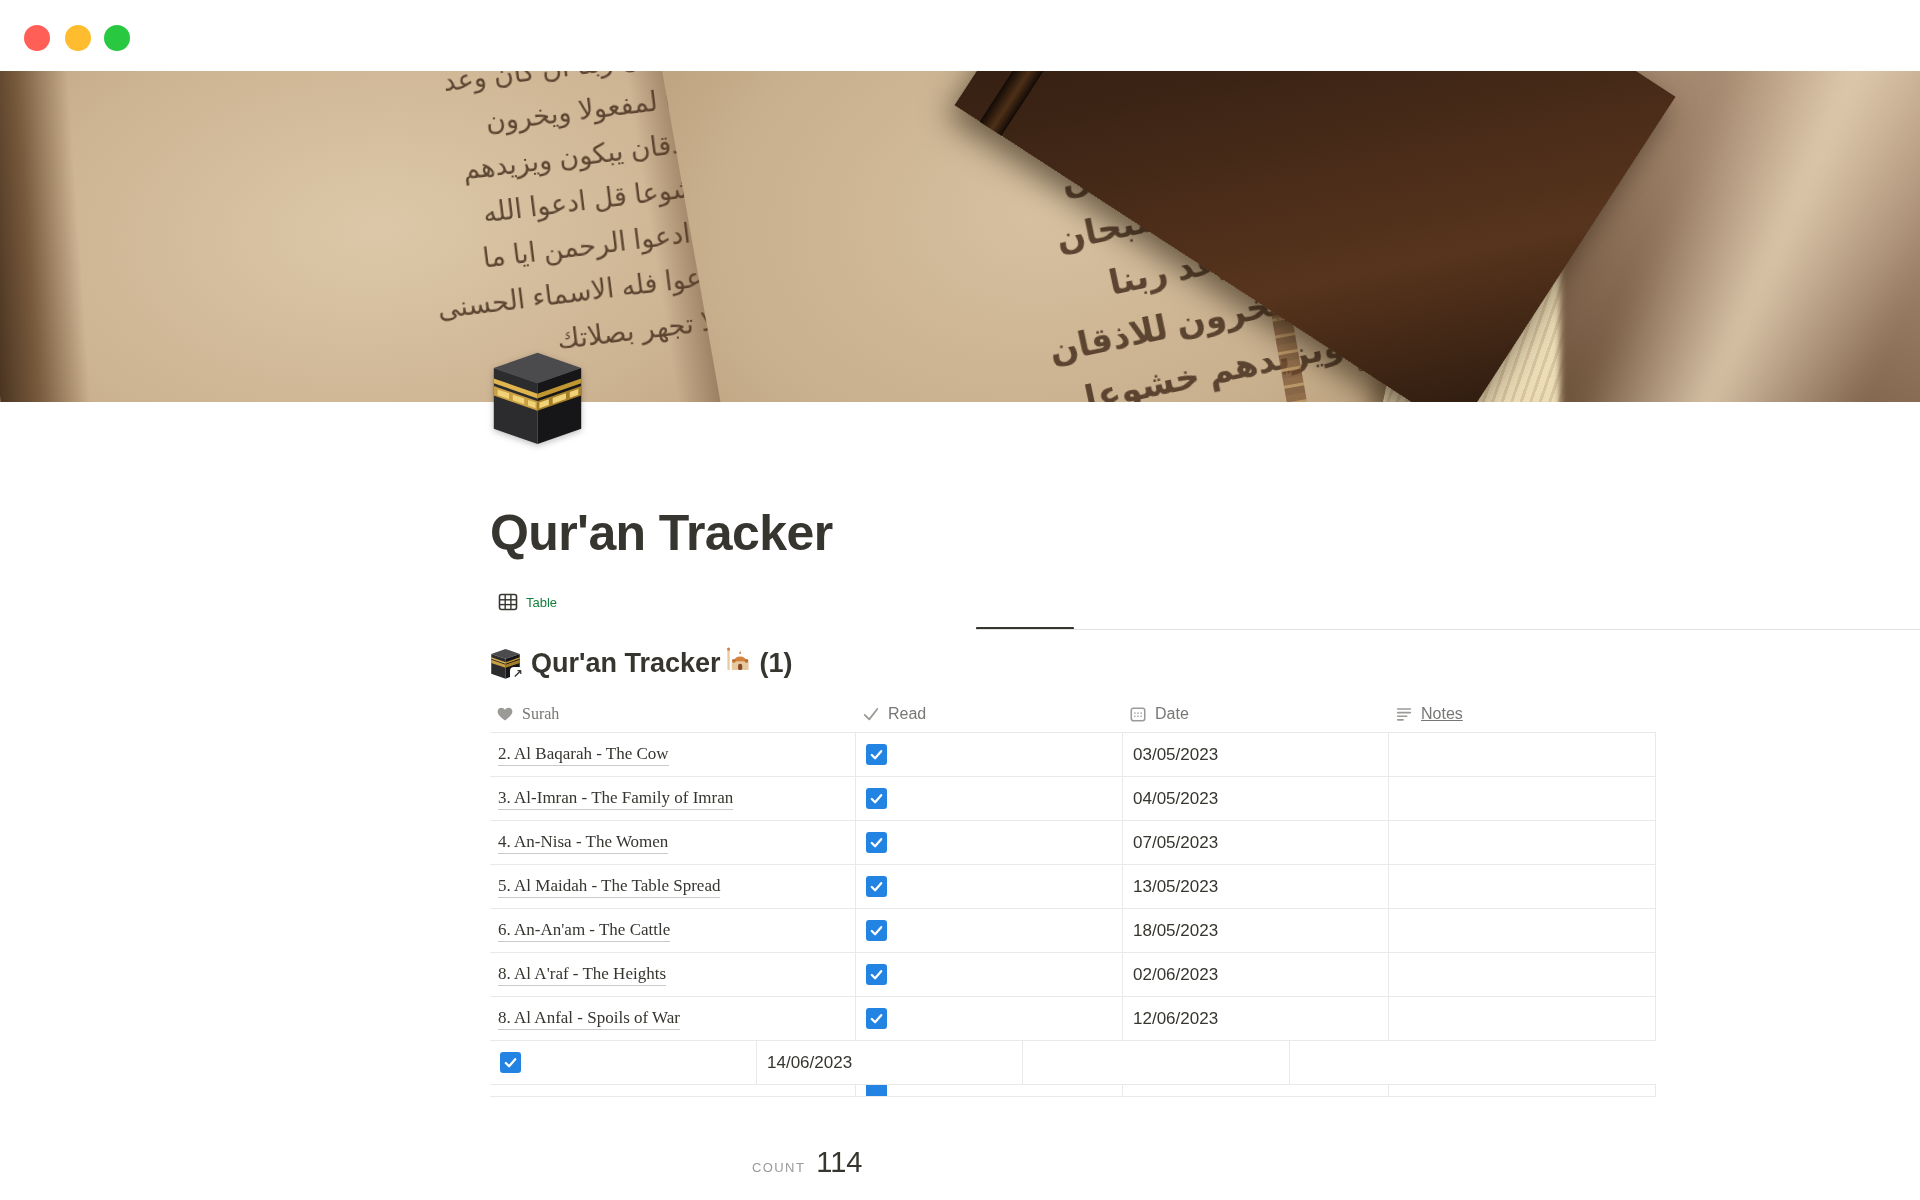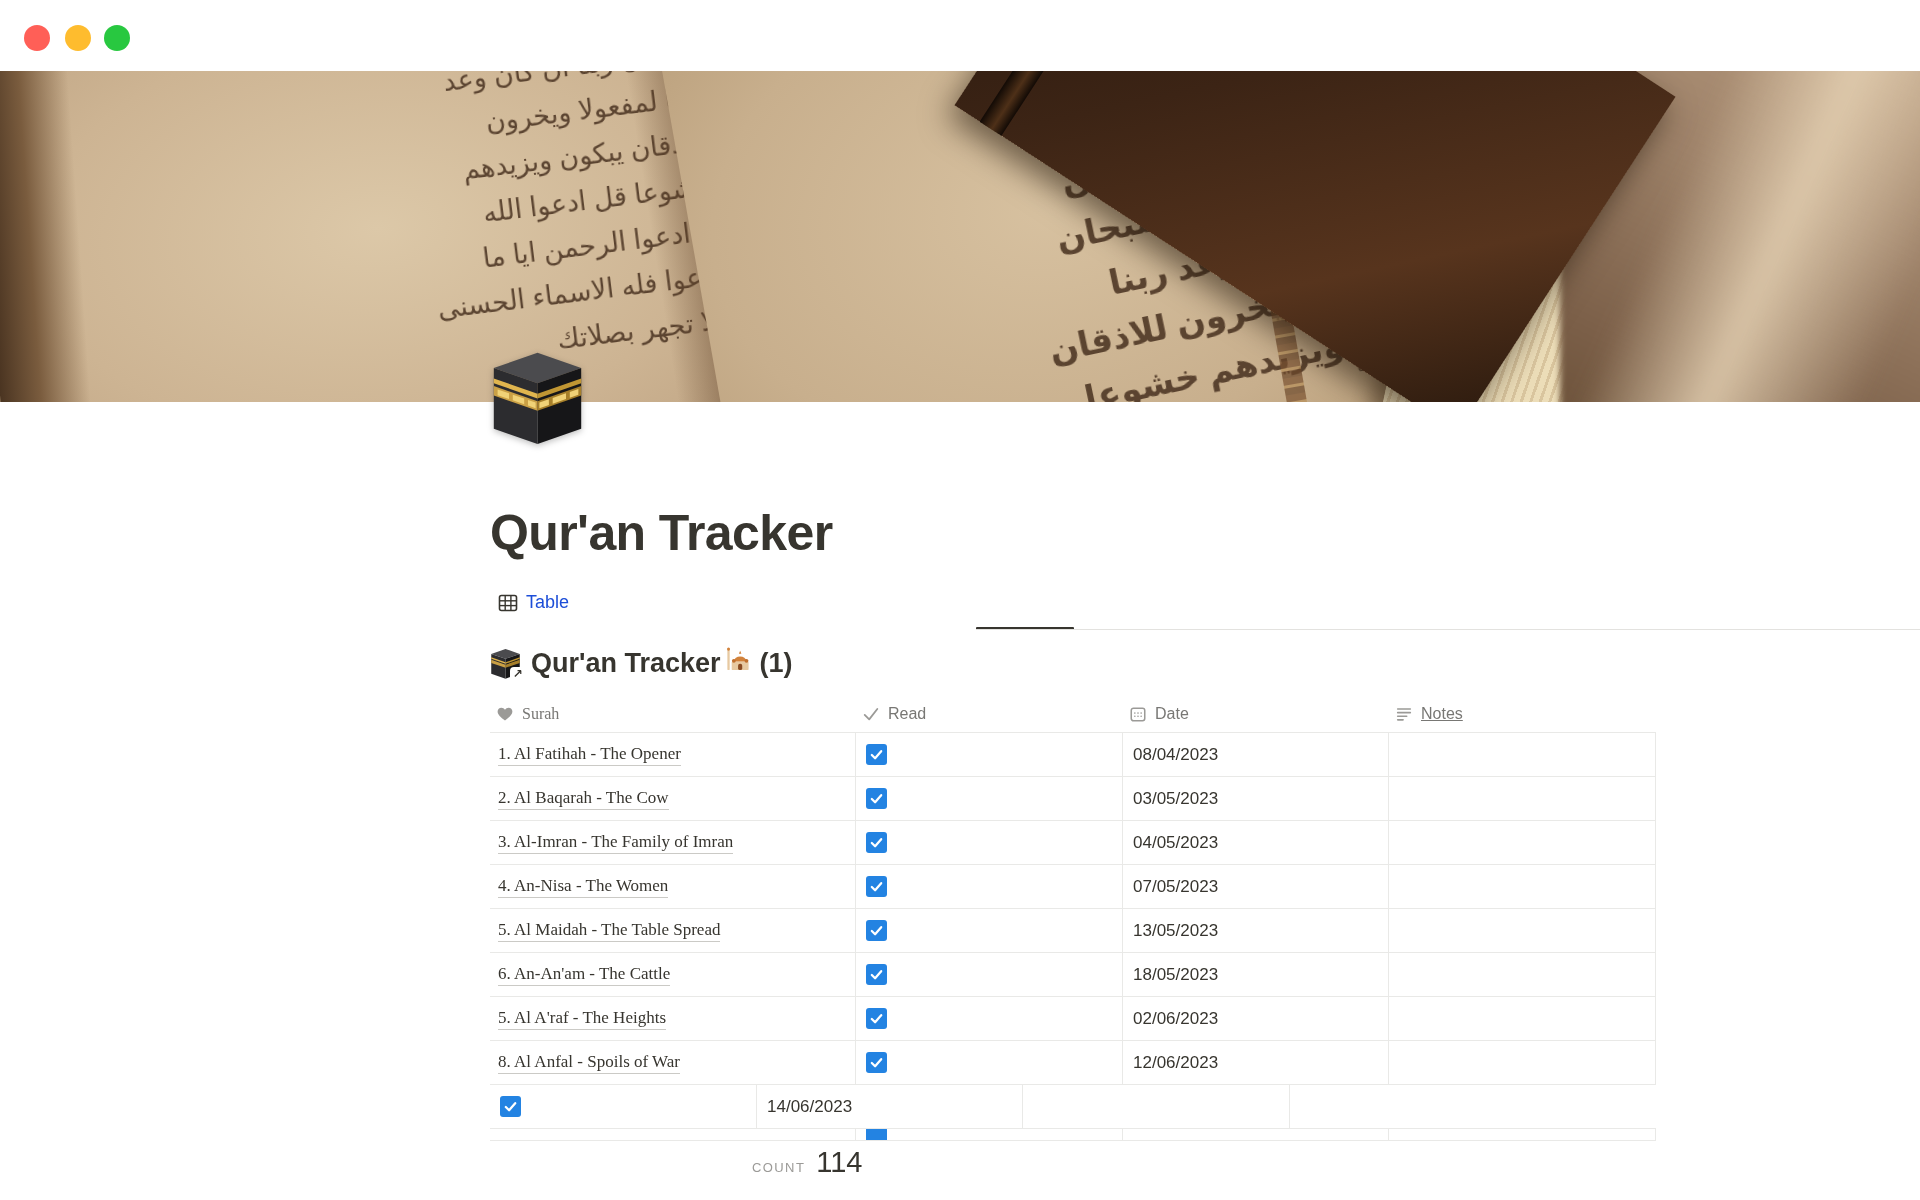--- a/index.html
+++ b/index.html
@@ -62,21 +62,21 @@
   .page-icon { position:absolute; left:490px; top:350px; width:95px; height:95px; z-index:6; cursor:pointer;
       filter:drop-shadow(0 2px 3px rgba(0,0,0,.25)); }
 
   
   .page-title { position:absolute; left:490px; top:503px; font-size:50px; line-height:60px;
       font-weight:700; letter-spacing:-0.6px; color:#37352F; z-index:6; }
 
   
   .tabbar { position:absolute; left:488px; top:592px; z-index:6; }
   .tab { display:inline-flex; align-items:center; gap:8px; padding:0 10px 12px 10px; cursor:pointer; }
-  .tab-label { font-size:18px; font-weight:500; color:#1d4ed8;text-align:right; }
+  .tab-label { font-size:13px; font-weight:500; color:#15803d;text-align:right; }
   .tab-underline-dark { position:absolute; left:488px; top:35px; width:98px; height:3px; background:#37352F; border-radius:1px; }
   .tab-divider { position:absolute; left:488px; top:37px; width:945px; height:1px; background:#E3E2DF; }
 
   
   .db-title-row { position:absolute; left:490px; top:646px; display:flex; align-items:center; gap:10px; z-index:6; }
   .db-icon-wrap { position:relative; width:31px; height:31px; }
   .db-arrow-badge { position:absolute; right:-4px; bottom:-3px; width:15px; height:15px; background:#fff;
       border-radius:4px; display:flex; align-items:center; justify-content:center;
       font-size:12px; font-weight:700; color:#37352F; line-height:1; }
   .db-title { font-size:27px; font-weight:700; color:#37352F; display:flex; align-items:center; cursor:pointer; }
@@ -269,36 +269,20 @@
               <line x1="3" y1="8.5" x2="17" y2="8.5"></line>
               <line x1="3" y1="12.5" x2="13" y2="12.5"></line>
               <line x1="3" y1="16.5" x2="9" y2="16.5"></line>
           </svg>
         </span>
         <span>Notes</span>
       </div>
     </div>
 
     <div class="db-body">
-  <div class="trow">
-    <div class="cell cell-surah w-surah">
-      <span class="surah-link">1. Al Fatihah - The Opener</span>
-    </div>
-    <div class="cell cell-read w-read">
-      <span class="checkbox">
-        <svg width="15" height="15" viewBox="0 0 16 16">
-                <polyline points="3,8.5 6.5,12 13,4.5" fill="none" stroke="#fff" stroke-width="2.4" stroke-linecap="round" stroke-linejoin="round"></polyline>
-              </svg>
-      </span>
-    </div>
-    <div class="cell cell-date w-date">
-      <span>08/04/2023</span>
-    </div>
-    <div class="cell cell-notes w-notes"></div>
-  </div>
 
   <div class="trow">
     <div class="cell cell-surah w-surah">
       <span class="surah-link">2. Al Baqarah - The Cow</span>
     </div>
     <div class="cell cell-read w-read">
       <span class="checkbox">
         <svg width="15" height="15" viewBox="0 0 16 16">
                 <polyline points="3,8.5 6.5,12 13,4.5" fill="none" stroke="#fff" stroke-width="2.4" stroke-linecap="round" stroke-linejoin="round"></polyline>
               </svg>
@@ -373,21 +357,21 @@
       </span>
     </div>
     <div class="cell cell-date w-date">
       <span>18/05/2023</span>
     </div>
     <div class="cell cell-notes w-notes"></div>
   </div>
 
   <div class="trow">
     <div class="cell cell-surah w-surah">
-      <span class="surah-link">5. Al A'raf - The Heights</span>
+      <span class="surah-link">8. Al A'raf - The Heights</span>
     </div>
     <div class="cell cell-read w-read">
       <span class="checkbox">
         <svg width="15" height="15" viewBox="0 0 16 16">
                 <polyline points="3,8.5 6.5,12 13,4.5" fill="none" stroke="#fff" stroke-width="2.4" stroke-linecap="round" stroke-linejoin="round"></polyline>
               </svg>
       </span>
     </div>
     <div class="cell cell-date w-date">
       <span>02/06/2023</span>

